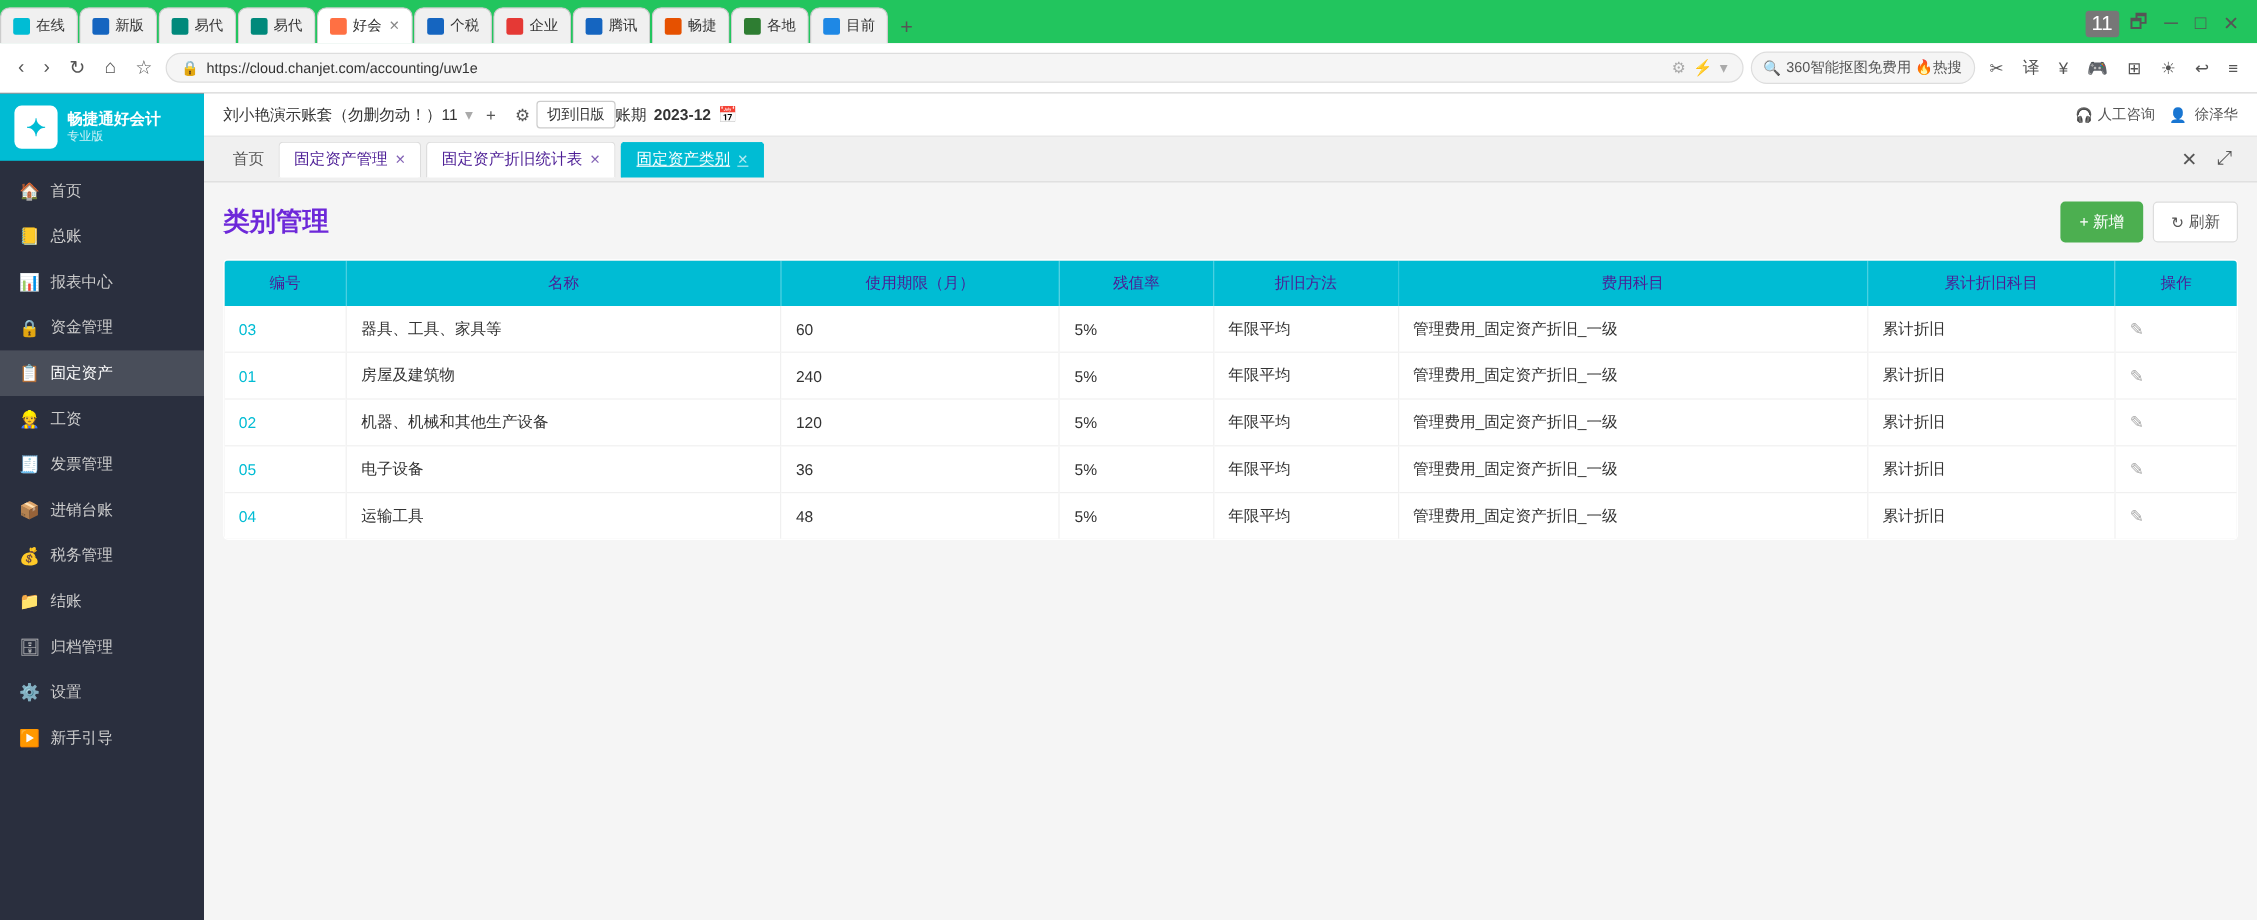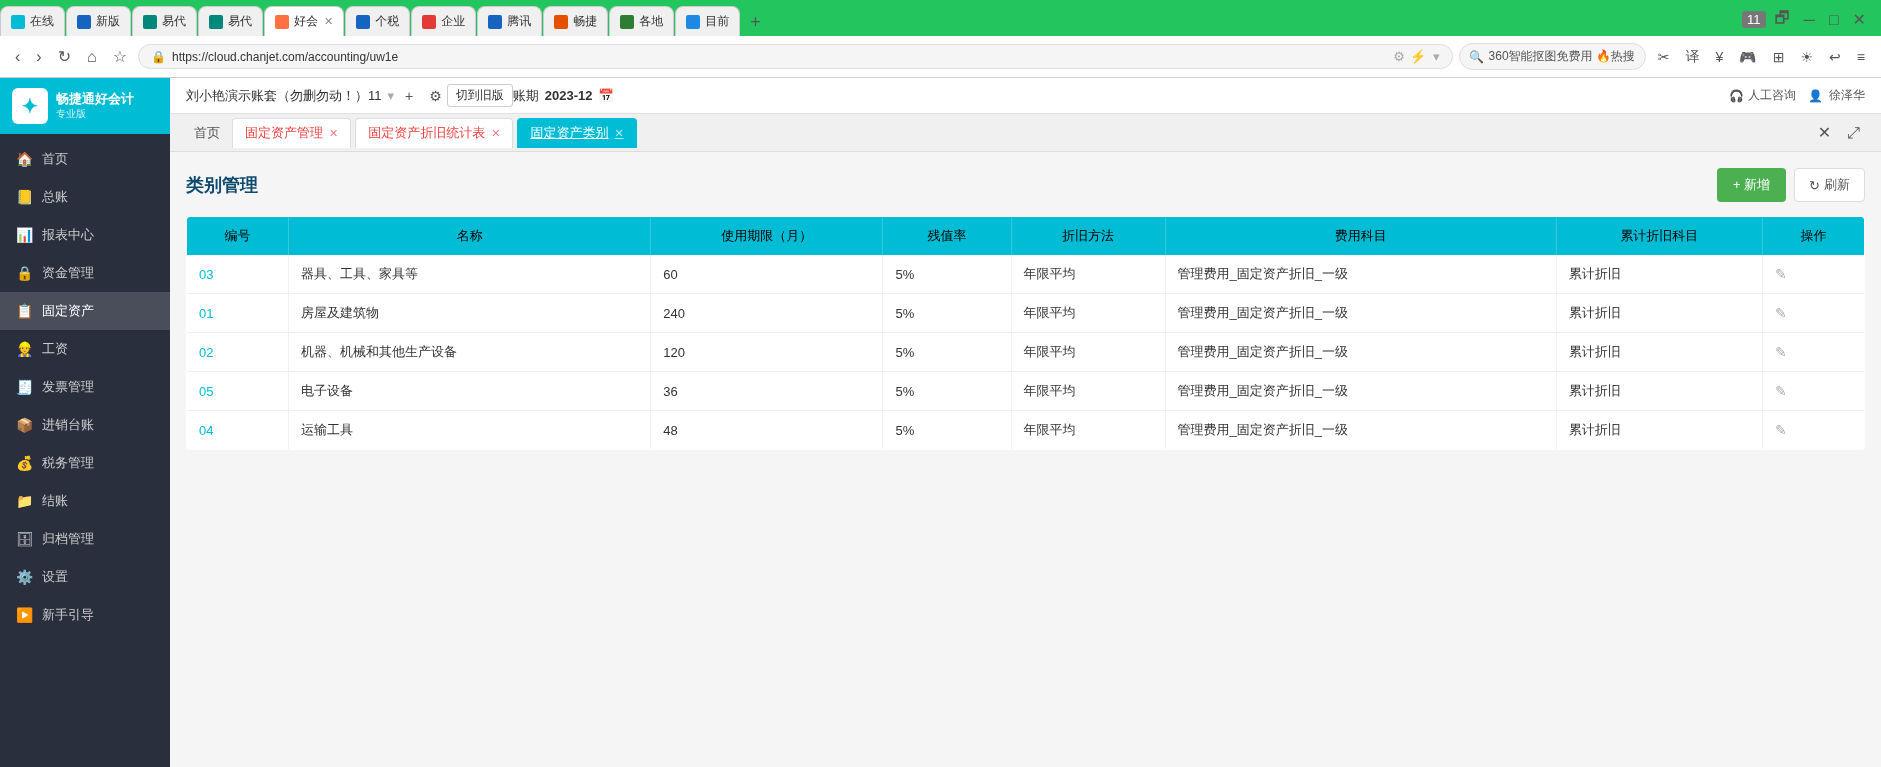--- a/index.html
+++ b/index.html
@@ -41,36 +41,36 @@
 
     
     .top-bar { background: #fff; border-bottom: 1px solid #e0e0e0; display: flex; align-items: center; padding: 6px 16px; font-size: 13px; }
     .account-info { display: flex; align-items: center; gap: 6px; color: #333; }
     .period-info { display: flex; align-items: center; gap: 6px; color: #333; }
     .switch-btn { border: 1px solid #ccc; border-radius: 3px; padding: 2px 8px; font-size: 12px; cursor: pointer; background: #fff; color: #333; }
     .top-right { margin-left: auto; display: flex; align-items: center; gap: 12px; color: #555; font-size: 12px; }
 
     
     .page-tabs { background: #f0f0f0; border-bottom: 1px solid #ddd; display: flex; align-items: center; padding: 0 16px; gap: 4px; height: 38px; }
-    .page-tab { display: flex; align-items: center; padding: 4px 12px; background: #fff; border: 1px solid #ddd; border-bottom: none; border-radius: 4px 4px 0 0; font-size: 13px; color: #ef4444; cursor: pointer; gap: 6px; height: 30px; }
+    .page-tab { display: flex; align-items: center; padding: 4px 12px; background: #fff; border: 1px solid #ddd; border-bottom: none; border-radius: 4px 4px 0 0; font-size: 13px; color: #4c1d95; cursor: pointer; gap: 6px; height: 30px; }
     .page-tab.active { background: #00bcd4; color: #fff; border-color: #00bcd4; text-decoration: underline; }
     .page-tab .tab-x { color: inherit; font-size: 11px; opacity: 0.7; }
     .breadcrumb { color: #555; font-size: 13px; cursor: pointer; padding: 4px 8px; }
 
     
     .page-body { flex: 1; overflow-y: auto; padding: 16px; }
     .page-header { display: flex; align-items: center; justify-content: space-between; margin-bottom: 14px; }
-    .page-title { font-size: 18px; font-weight: bold; color: #0c4a6e; font-family: Liberation Serif, serif; }
+    .page-title { font-size: 22px; font-weight: bold; color: #6d28d9; font-family: Liberation Serif, serif; }
     .header-actions { display: flex; gap: 8px; }
     .btn-add { background: #4caf50; color: #fff; border: none; border-radius: 4px; padding: 7px 16px; font-size: 13px; cursor: pointer; display: flex; align-items: center; gap: 4px; }
     .btn-refresh { background: #fff; color: #555; border: 1px solid #ddd; border-radius: 4px; padding: 7px 14px; font-size: 13px; cursor: pointer; display: flex; align-items: center; gap: 4px; }
 
     
     .data-table { width: 100%; border-collapse: collapse; background: #fff; border: 1px solid #e0e0e0; border-radius: 4px; overflow: hidden; }
-    .data-table thead tr { background: #00bcd4; color: #000000; }
+    .data-table thead tr { background: #00bcd4; color: #4c1d95; }
     .data-table thead th { padding: 10px 12px; text-align: center; font-weight: normal; font-size: 13px; white-space: nowrap; border-right: 1px solid rgba(255,255,255,0.2); }
     .data-table thead th:last-child { border-right: none; }
     .data-table tbody tr { border-bottom: 1px solid #f0f0f0; }
     .data-table tbody tr:last-child { border-bottom: none; }
     .data-table tbody td { padding: 10px 12px; color: #333; font-size: 13px; border-right: 1px solid #f0f0f0; }
     .data-table tbody td:last-child { border-right: none; }
     .data-table tbody td.code { color: #00bcd4; cursor: pointer; }
     .data-table tbody td.name { text-align: left; }
     .edit-icon { color: #aaa; cursor: pointer; font-size: 14px; }
 
@@ -124,21 +124,21 @@
     <div class="browser-tab">
       <span class="tab-favicon" style="background:#2e7d32;"></span>
       <span class="tab-label">各地</span>
     </div>
     <div class="browser-tab">
       <span class="tab-favicon" style="background:#1e88e5;"></span>
       <span class="tab-label">目前</span>
     </div>
     <button class="nav-btn" style="font-size:18px; margin-left:4px;">+</button>
     <div style="display:flex;align-items:center;gap:4px;margin-left:auto;padding-right:10px;">
-      <span style="background:#777;color:#fff;border-radius:3px;padding:1px 5px;font-size:13px;">11</span>
+      <span style="background:#777;color:#fff;border-radius:3px;padding:1px 5px;font-size:17px;">11</span>
       <button class="nav-btn">🗗</button>
       <button class="nav-btn">─</button>
       <button class="nav-btn">□</button>
       <button class="nav-btn">✕</button>
     </div>
   </div>
 
   <div class="address-bar">
     <button class="nav-btn">‹</button>
     <button class="nav-btn">›</button>

